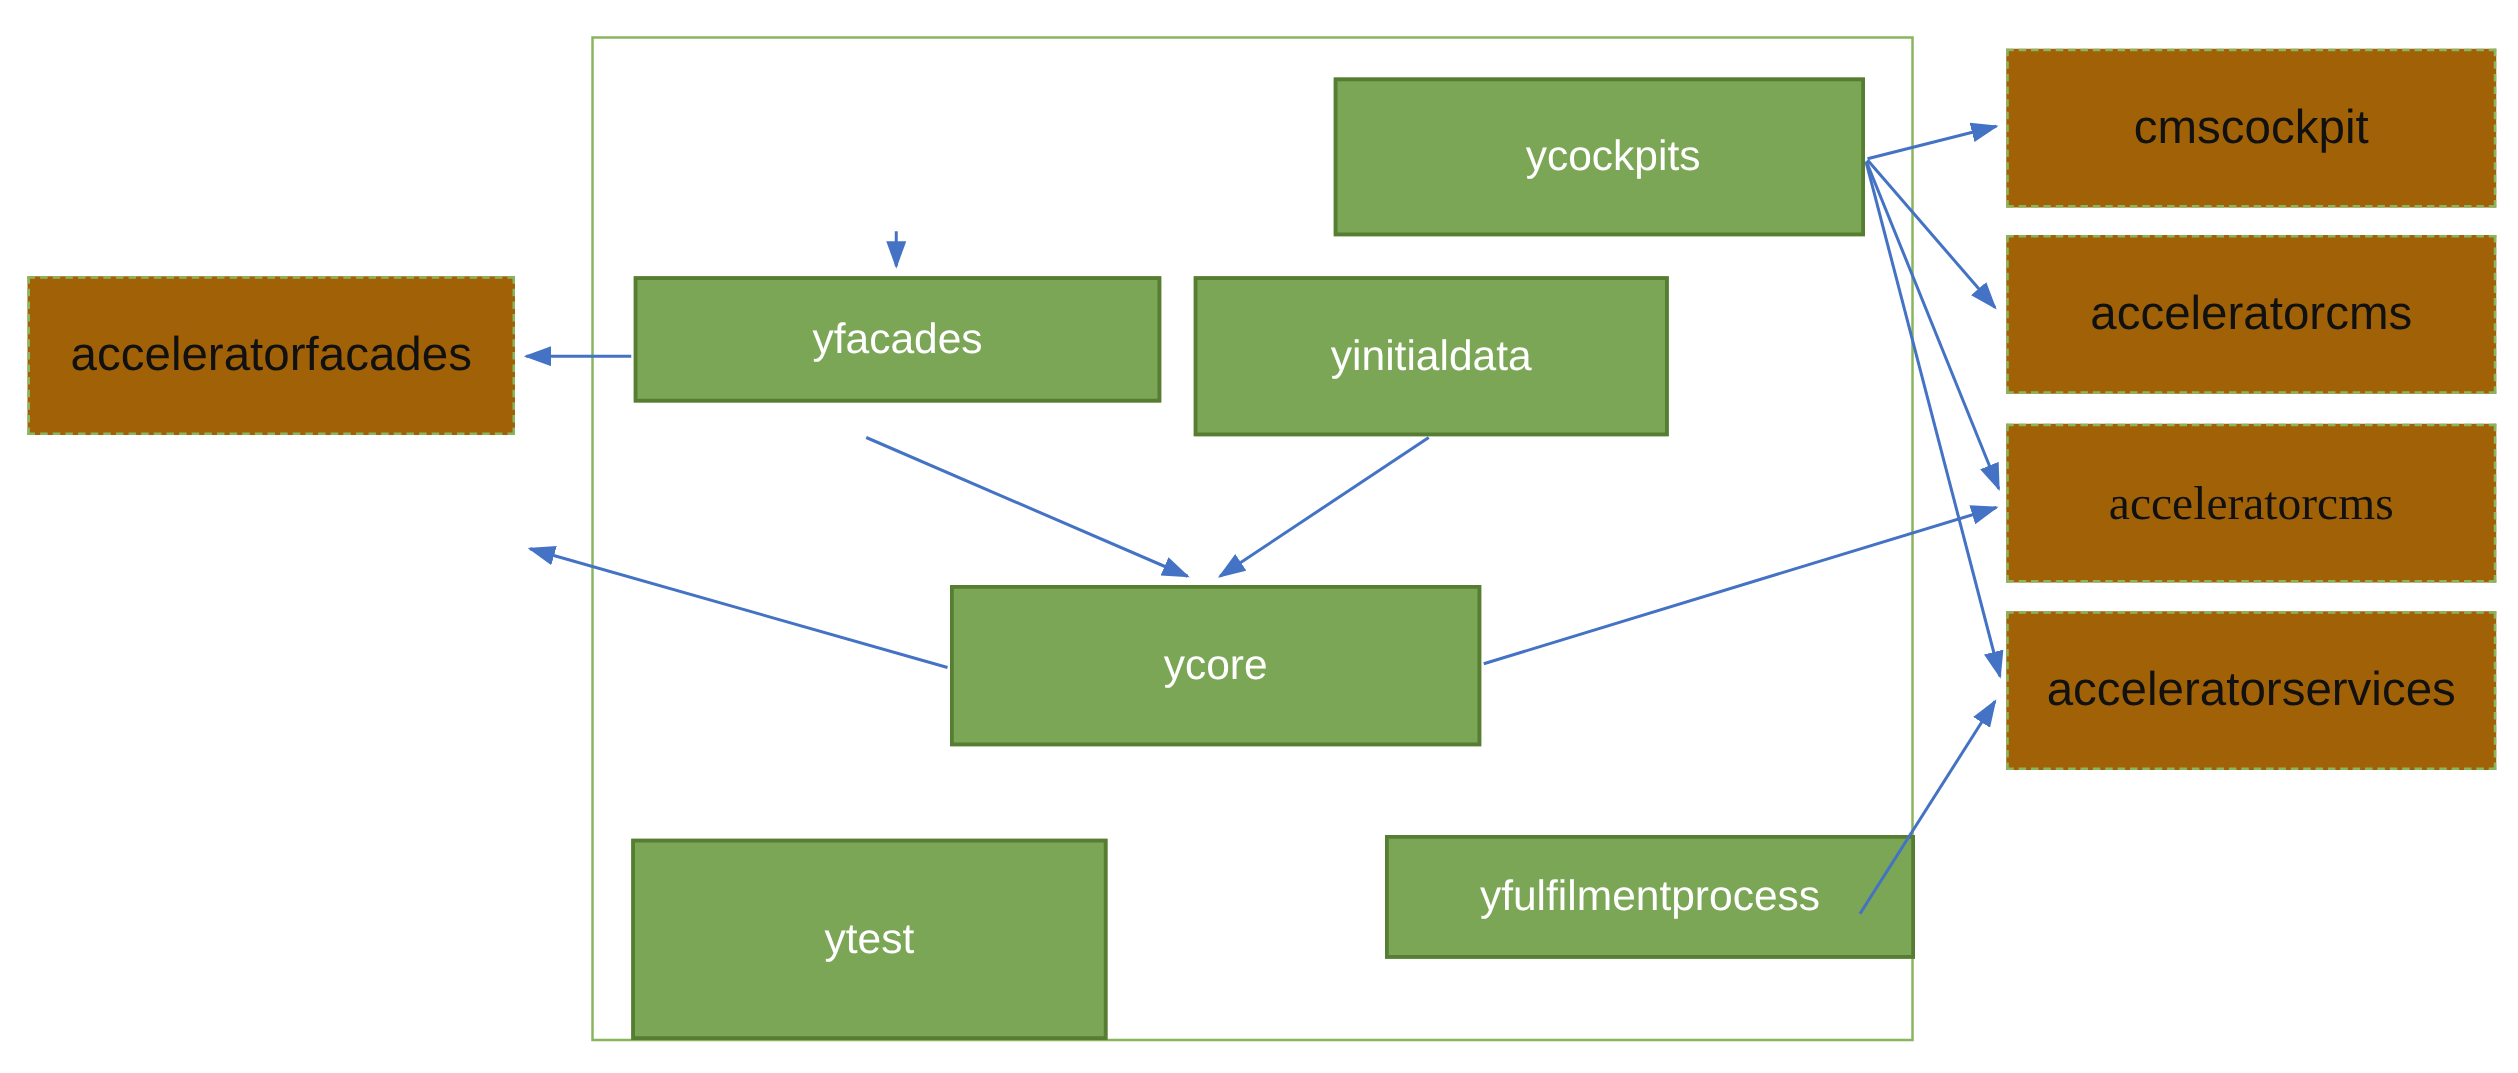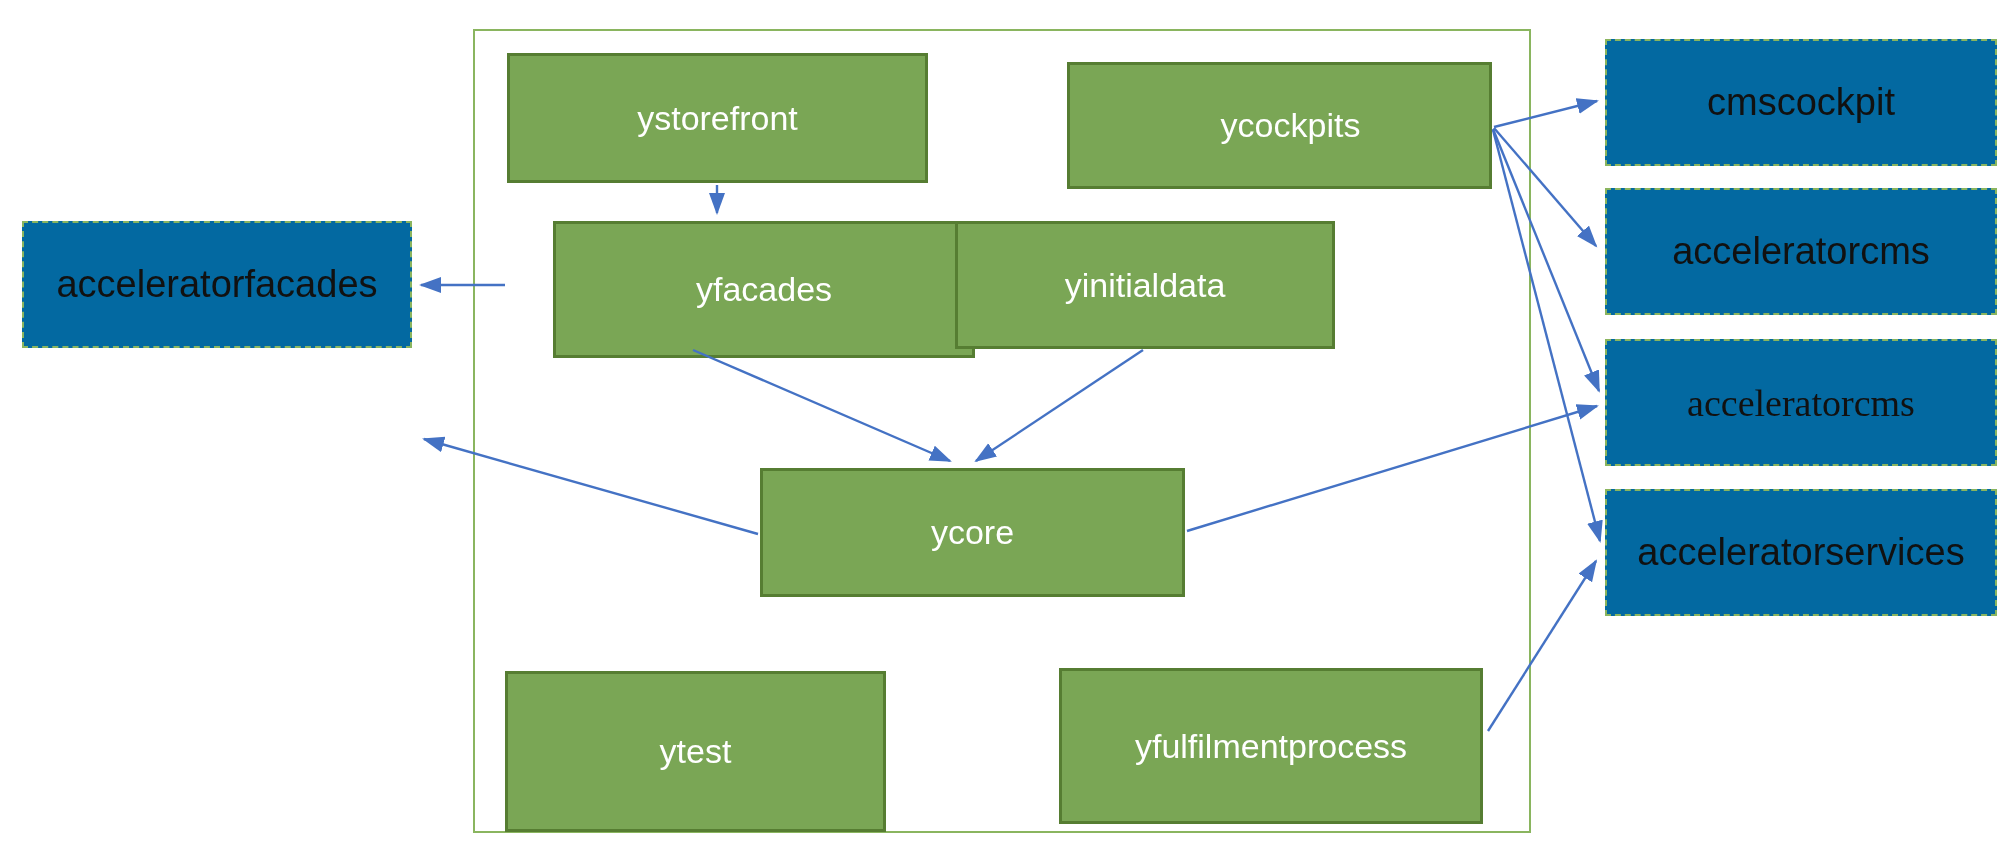--- a/index.html
+++ b/index.html
@@ -32,34 +32,34 @@
     white-space: nowrap;
   }
   .module {
     background: var(--module-fill, #7aa655);
     border: 3px solid var(--module-border, #567d32);
     color: var(--module-text, #ffffff);
     font-size: 34px;
     font-weight: 400;
   }
   .external {
-    background: #0369a1;
+    background: #a16207;
     border: 2px dashed var(--dashed-border, #8ab55f);
     color: var(--external-text, #111111);
     font-size: 38px;
     font-weight: 400;
   }
   
   #node-ystorefront        { left: 507px;  top: 53px;  width: 421px; height: 130px; }
   #node-ycockpits          { left: 1067px; top: 62px;  width: 425px; height: 127px; padding-left: 22px; }
-  #node-yfacades           { left: 507px;  top: 221px; width: 422px; height: 137px; margin-left: 46px; }
+  #node-yfacades           { left: 507px;  top: 221px; width: 422px; height: 101px; }
   #node-yinitialdata       { left: 955px;  top: 221px; width: 380px; height: 128px; }
   #node-ycore              { left: 760px;  top: 468px; width: 425px; height: 129px; }
   #node-ytest              { left: 505px;  top: 671px; width: 381px; height: 161px; }
-  #node-yfulfilmentprocess { left: 1059px; top: 668px; width: 424px; height: 156px; }
+  #node-yfulfilmentprocess { left: 1108px; top: 668px; width: 424px; height: 99px; }
   
   #node-acceleratorfacades  { left: 22px;   top: 221px; width: 390px; height: 127px; }
   #node-solrserver          { left: 22px;   top: 370px; width: 393px; height: 127px; }
   #node-cmscockpit          { left: 1605px; top: 39px;  width: 392px; height: 127px; }
   #node-productcockpit      { left: 1605px; top: 188px; width: 392px; height: 127px; }
   #node-acceleratorcms      { left: 1605px; top: 339px; width: 392px; height: 127px; font-family: Liberation Serif, serif; }
   #node-acceleratorservices { left: 1605px; top: 489px; width: 392px; height: 127px; }
 
   #edges {
     position: absolute;
@@ -68,23 +68,20 @@
     pointer-events: none;
   }
 </style>
 </head>
 <body>
 
 <div class="canvas">
 
   <div class="frame"></div>
 
-  <div class="node module" id="node-ystorefront">
-    <span>ystorefront</span>
-  </div>
   <div class="node module" id="node-ycockpits">
     <span>ycockpits</span>
   </div>
   <div class="node module" id="node-yfacades">
     <span>yfacades</span>
   </div>
   <div class="node module" id="node-ycore">
     <span>ycore</span>
   </div>
   <div class="node module" id="node-yinitialdata">

